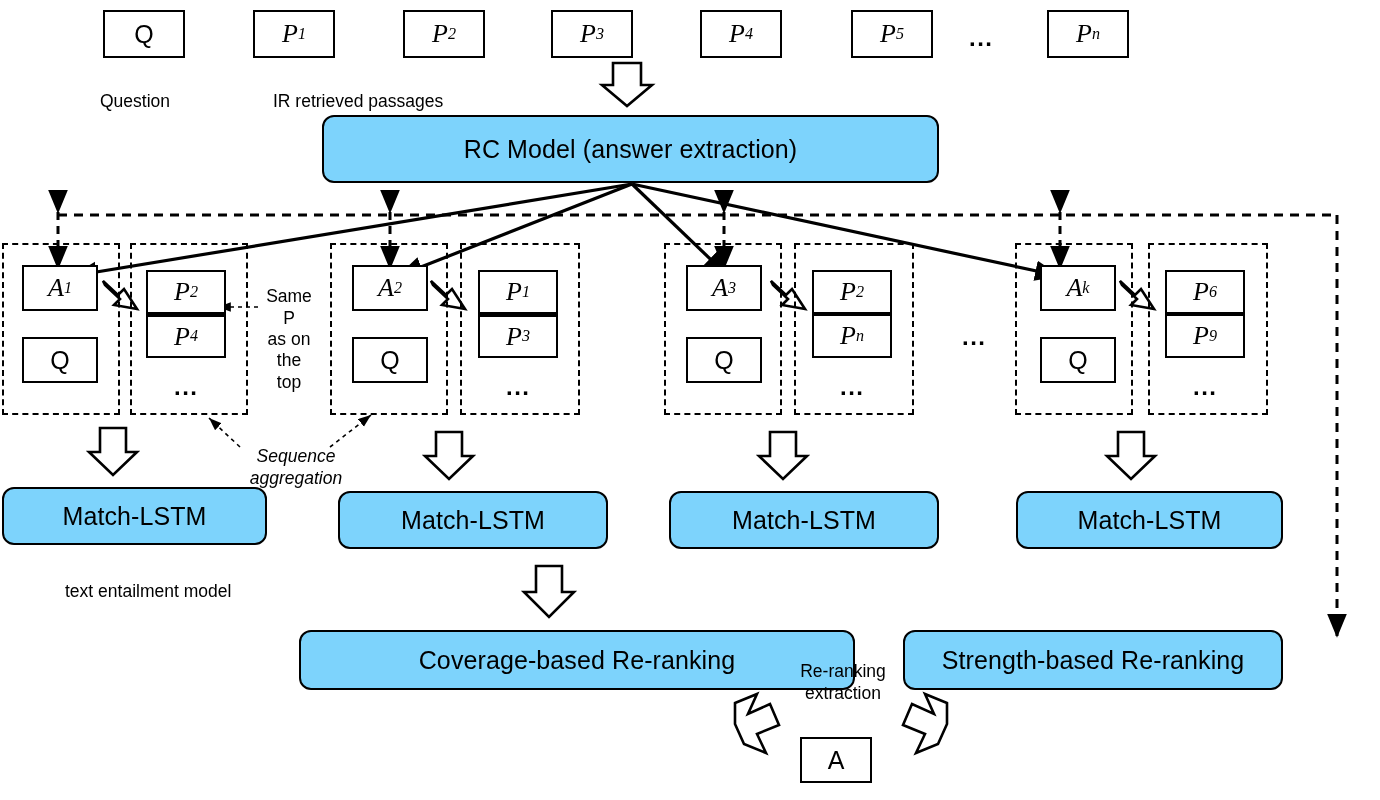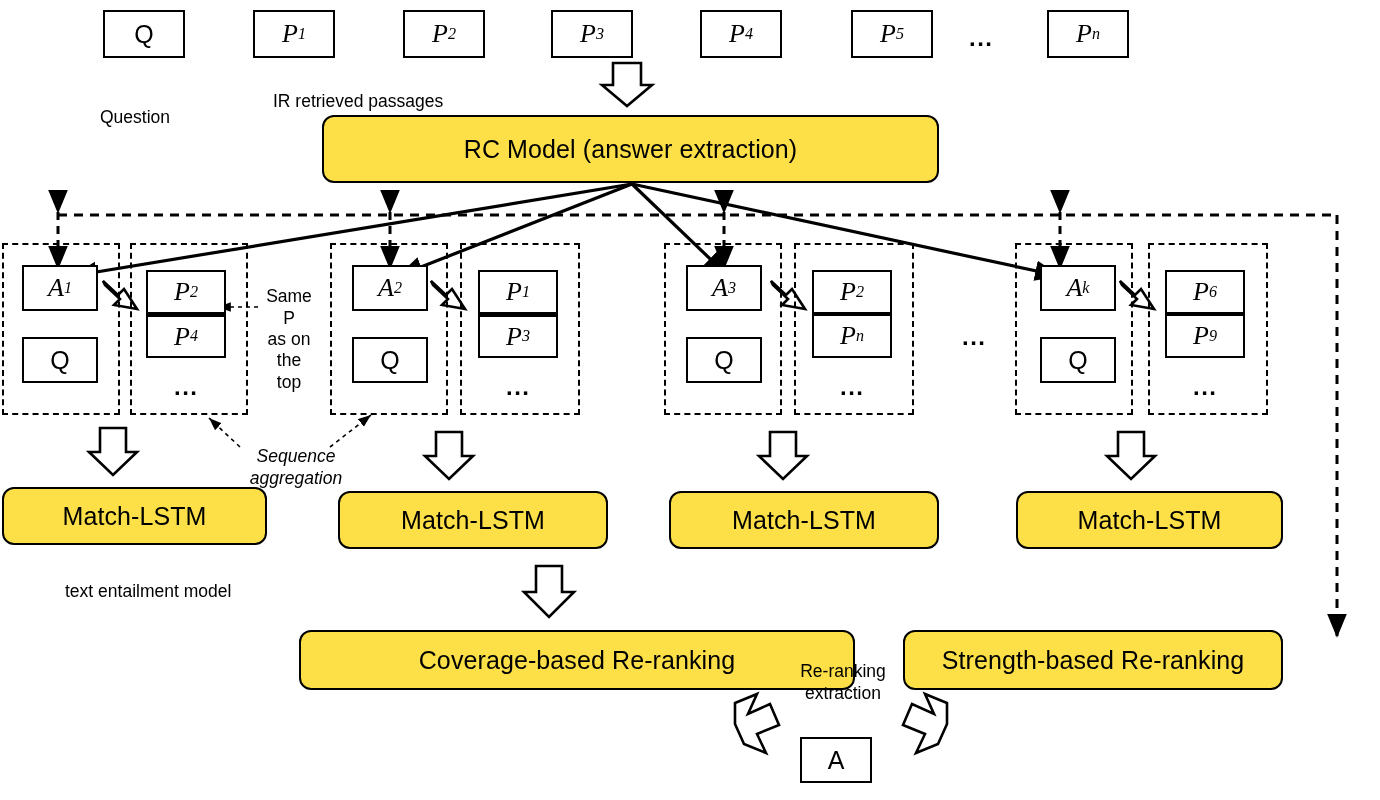--- a/index.html
+++ b/index.html
@@ -12,21 +12,21 @@
 
   
   .tok{border:2px solid #000;background:#fff;
        display:flex;align-items:center;justify-content:center;
        font-family:"Liberation Serif","DejaVu Serif",serif;
        font-style:italic;font-size:26px;line-height:1;}
   .tok.upright{font-style:normal;font-family:"Liberation Sans",sans-serif;font-size:25px;}
   .tok sub{font-size:.62em;font-style:italic;vertical-align:-0.28em;margin-left:0px;}
 
   
-  .module{border:2.2px solid #000;border-radius:12px;background:#fde047;
+  .module{border:2.2px solid #000;border-radius:12px;background:#7dd3fc;
           display:flex;align-items:center;justify-content:center;
           font-size:25px;letter-spacing:.1px;white-space:nowrap;}
 
   
   .dgroup{border:2.4px dashed #000;background:transparent;}
 
   
   .cap{font-size:17.5px;line-height:1.12;white-space:pre-line;}
   .cap.center{text-align:center;}
 
@@ -98,21 +98,21 @@
 
       <path d="M735,703 L757,694 L748,714 L770,704 L779,725 L757,734 L766,753 L744,744 L735,724 Z"></path>
 
       <path d="M947,703 L925,694 L934,714 L912,704 L903,725 L925,734 L916,753 L938,744 L947,724 Z"></path>
     </g>
   </svg>
 
   <div class="abs tok upright" style="left:103px;top:10px;width:82px;height:48px;">
     <span>Q</span>
   </div>
-  <div class="abs cap" style="left:100px;top:88px;width:120px;">
+  <div class="abs cap" style="left:100px;top:72px;width:120px;">
     <span>Question</span>
   </div>
 
   <div class="abs tok" style="left:253px;top:10px;width:82px;height:48px;">P<sub>1</sub>
   </div>
   <div class="abs tok" style="left:403px;top:10px;width:82px;height:48px;">P<sub>2</sub>
   </div>
   <div class="abs tok" style="left:551px;top:10px;width:82px;height:48px;">P<sub>3</sub>
   </div>
   <div class="abs tok" style="left:700px;top:10px;width:82px;height:48px;">P<sub>4</sub>

